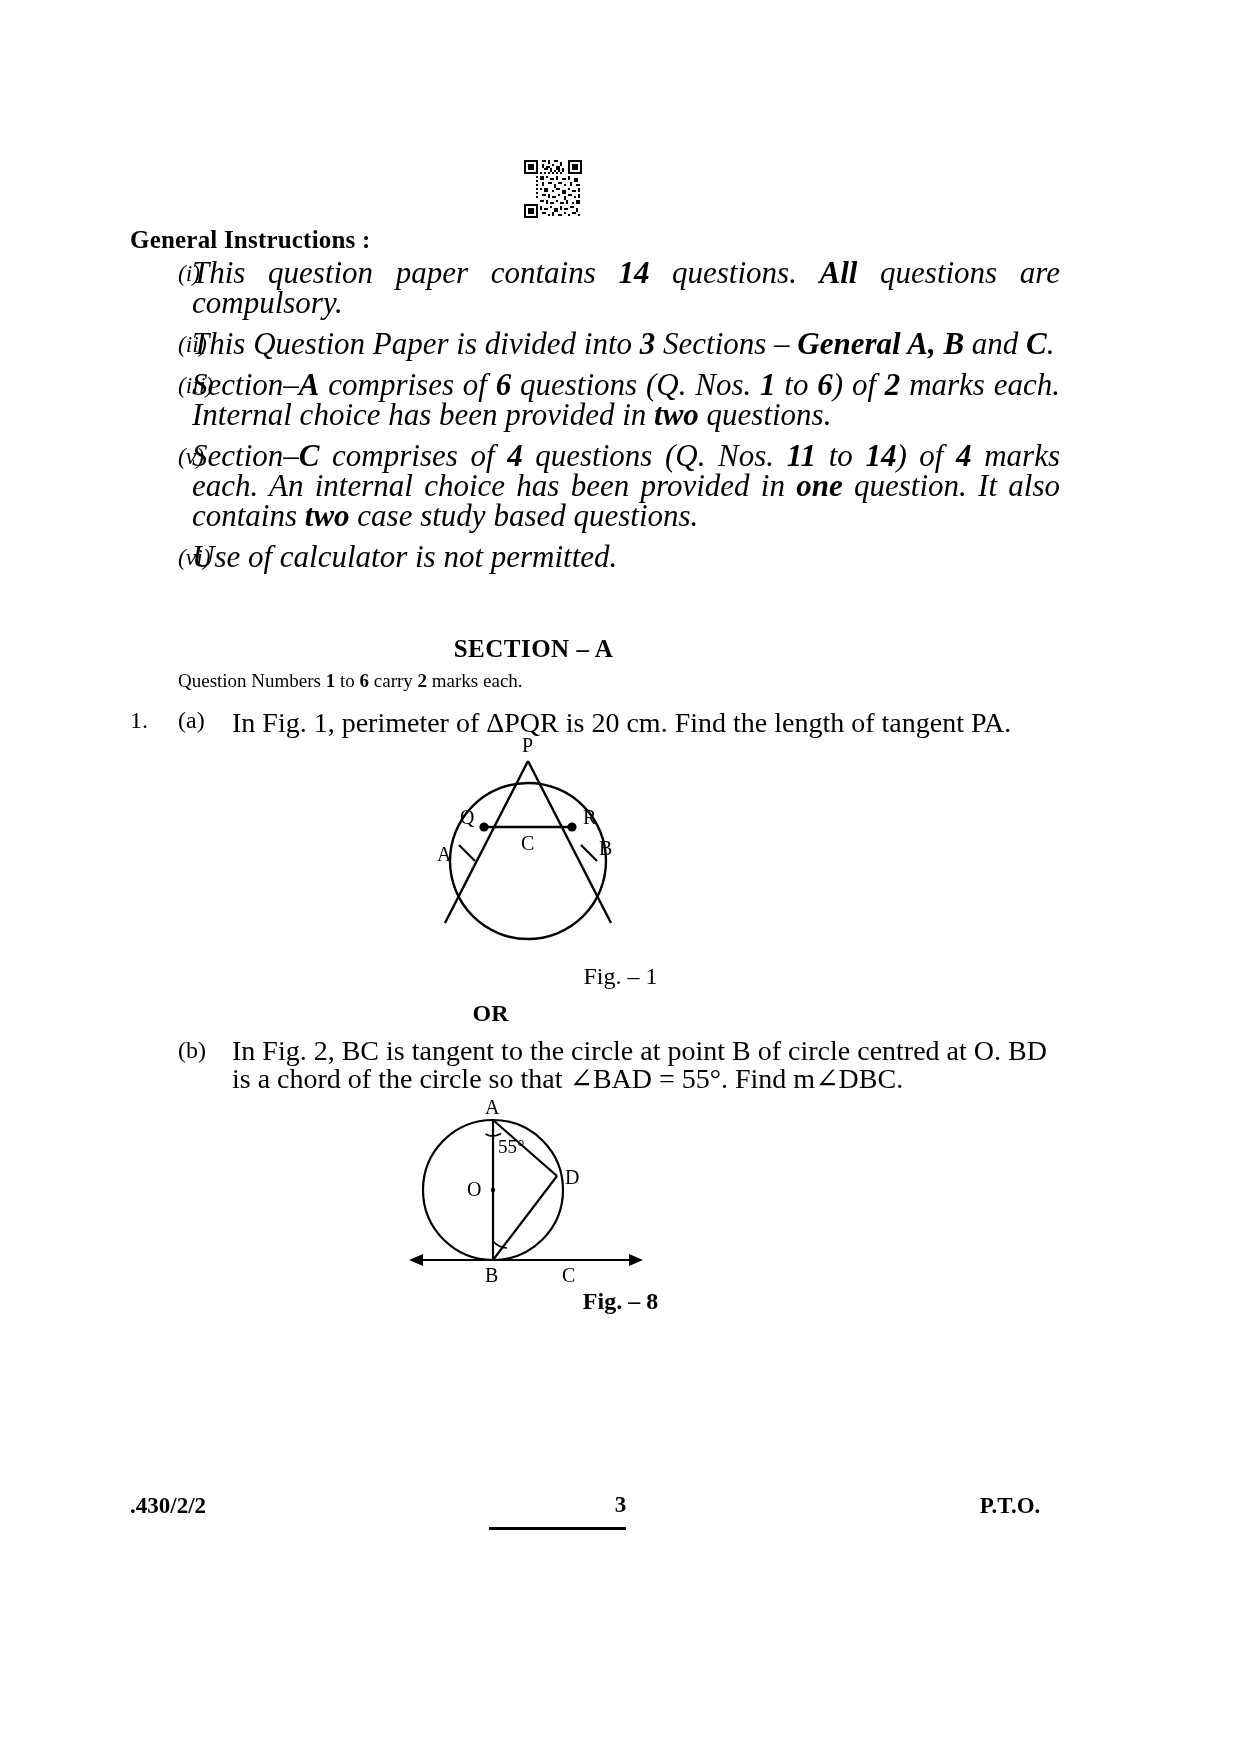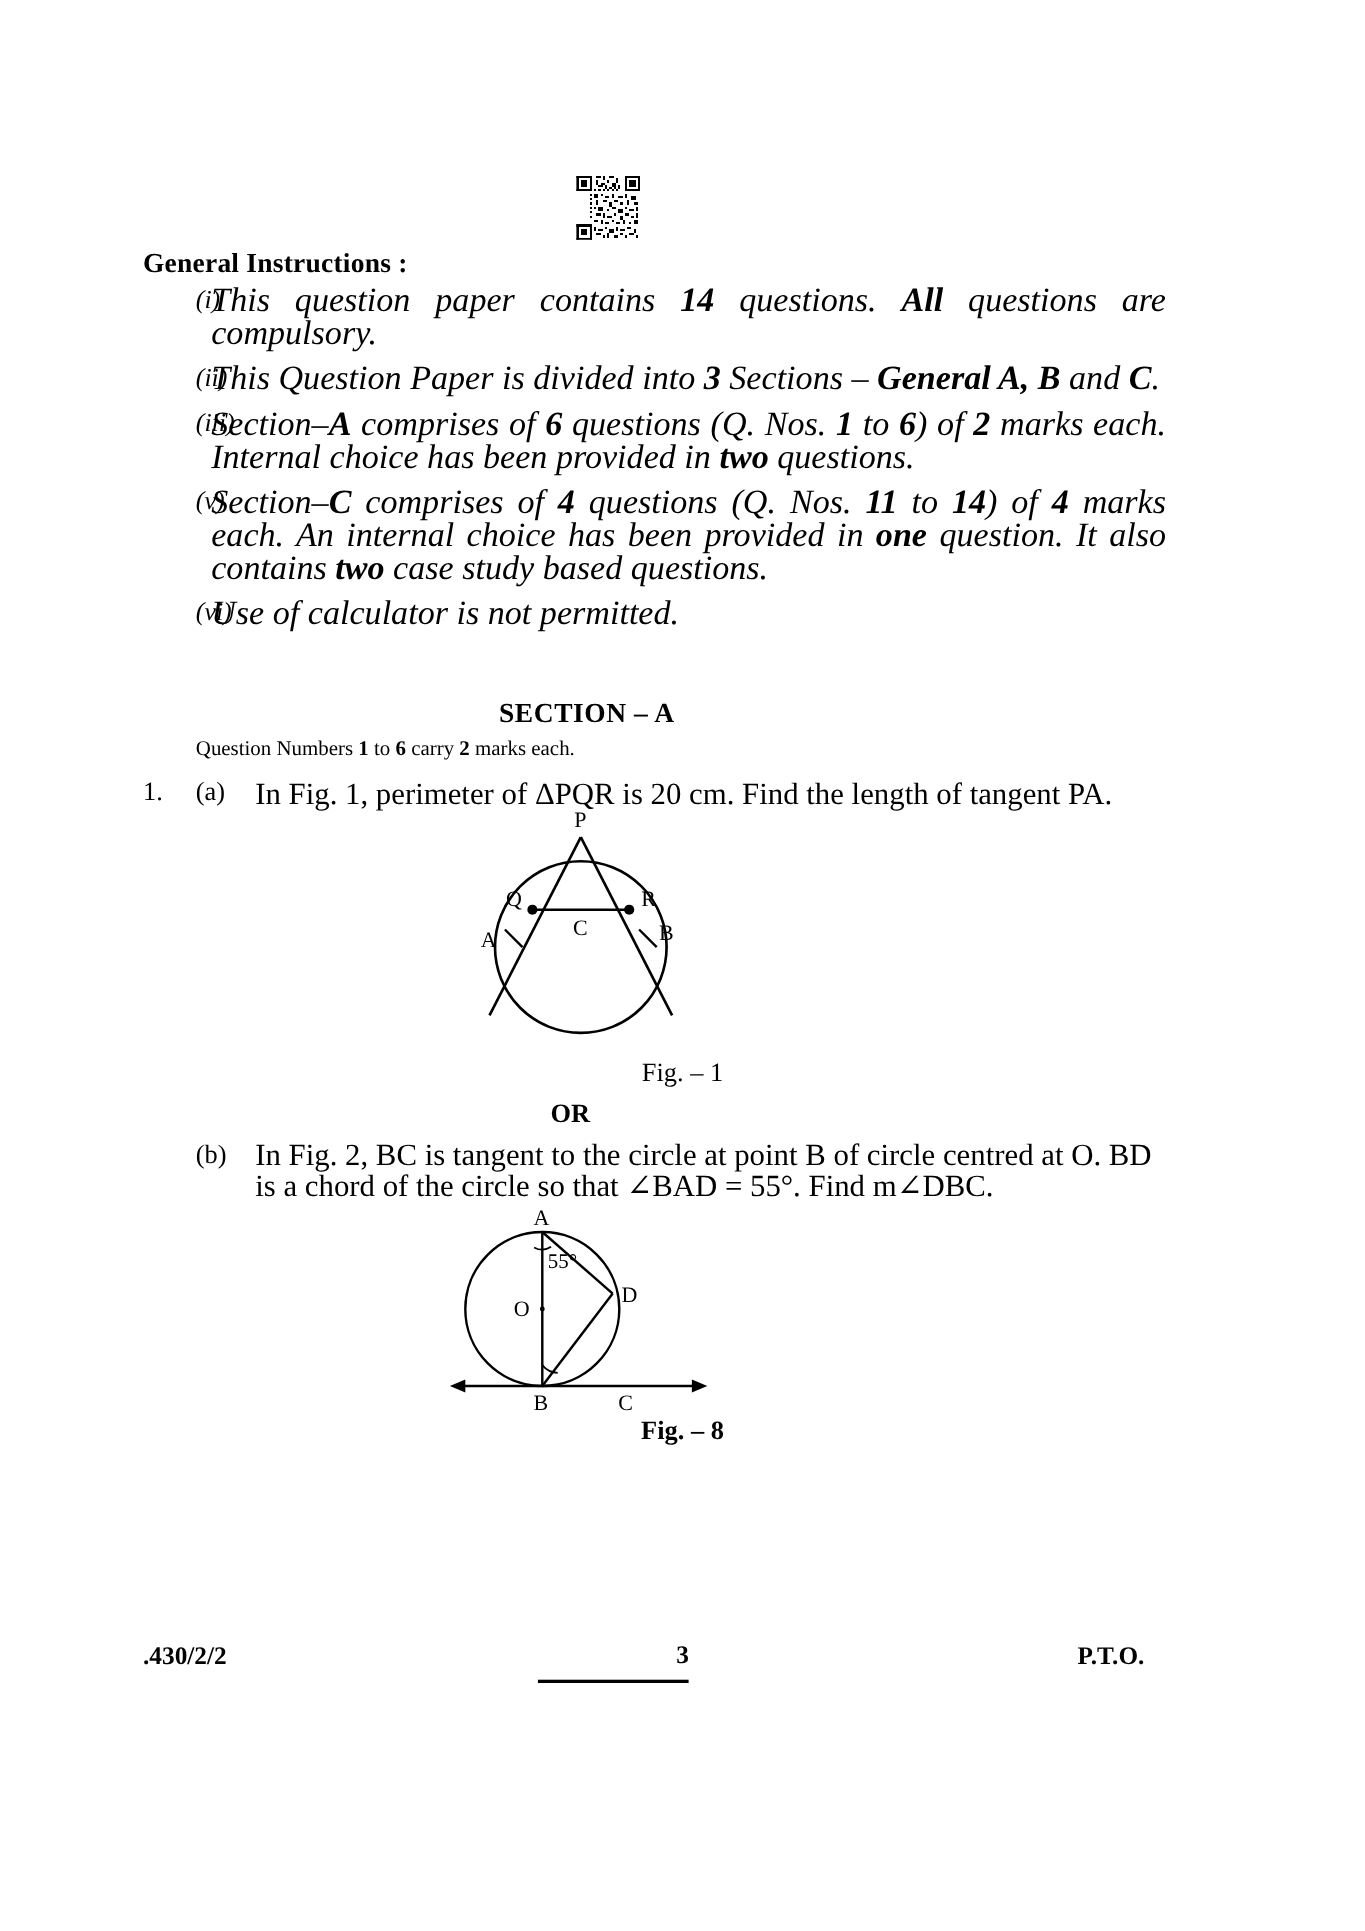--- a/index.html
+++ b/index.html
@@ -148,21 +148,20 @@
     font-size: 24px;
     font-weight: normal;
   }
   .or-word {
     position: absolute;
     left: 0; top: 1000px;
     width: 981px;
     text-align: center;
     font-size: 24px;
     font-weight: bold;
-    padding-left: 28px;
   }
   .fig2 {
     position: absolute;
     left: 405px;
     top: 1098px;
     width: 260px;
     height: 190px;
   }
   .fig2-cap {
     position: absolute;

